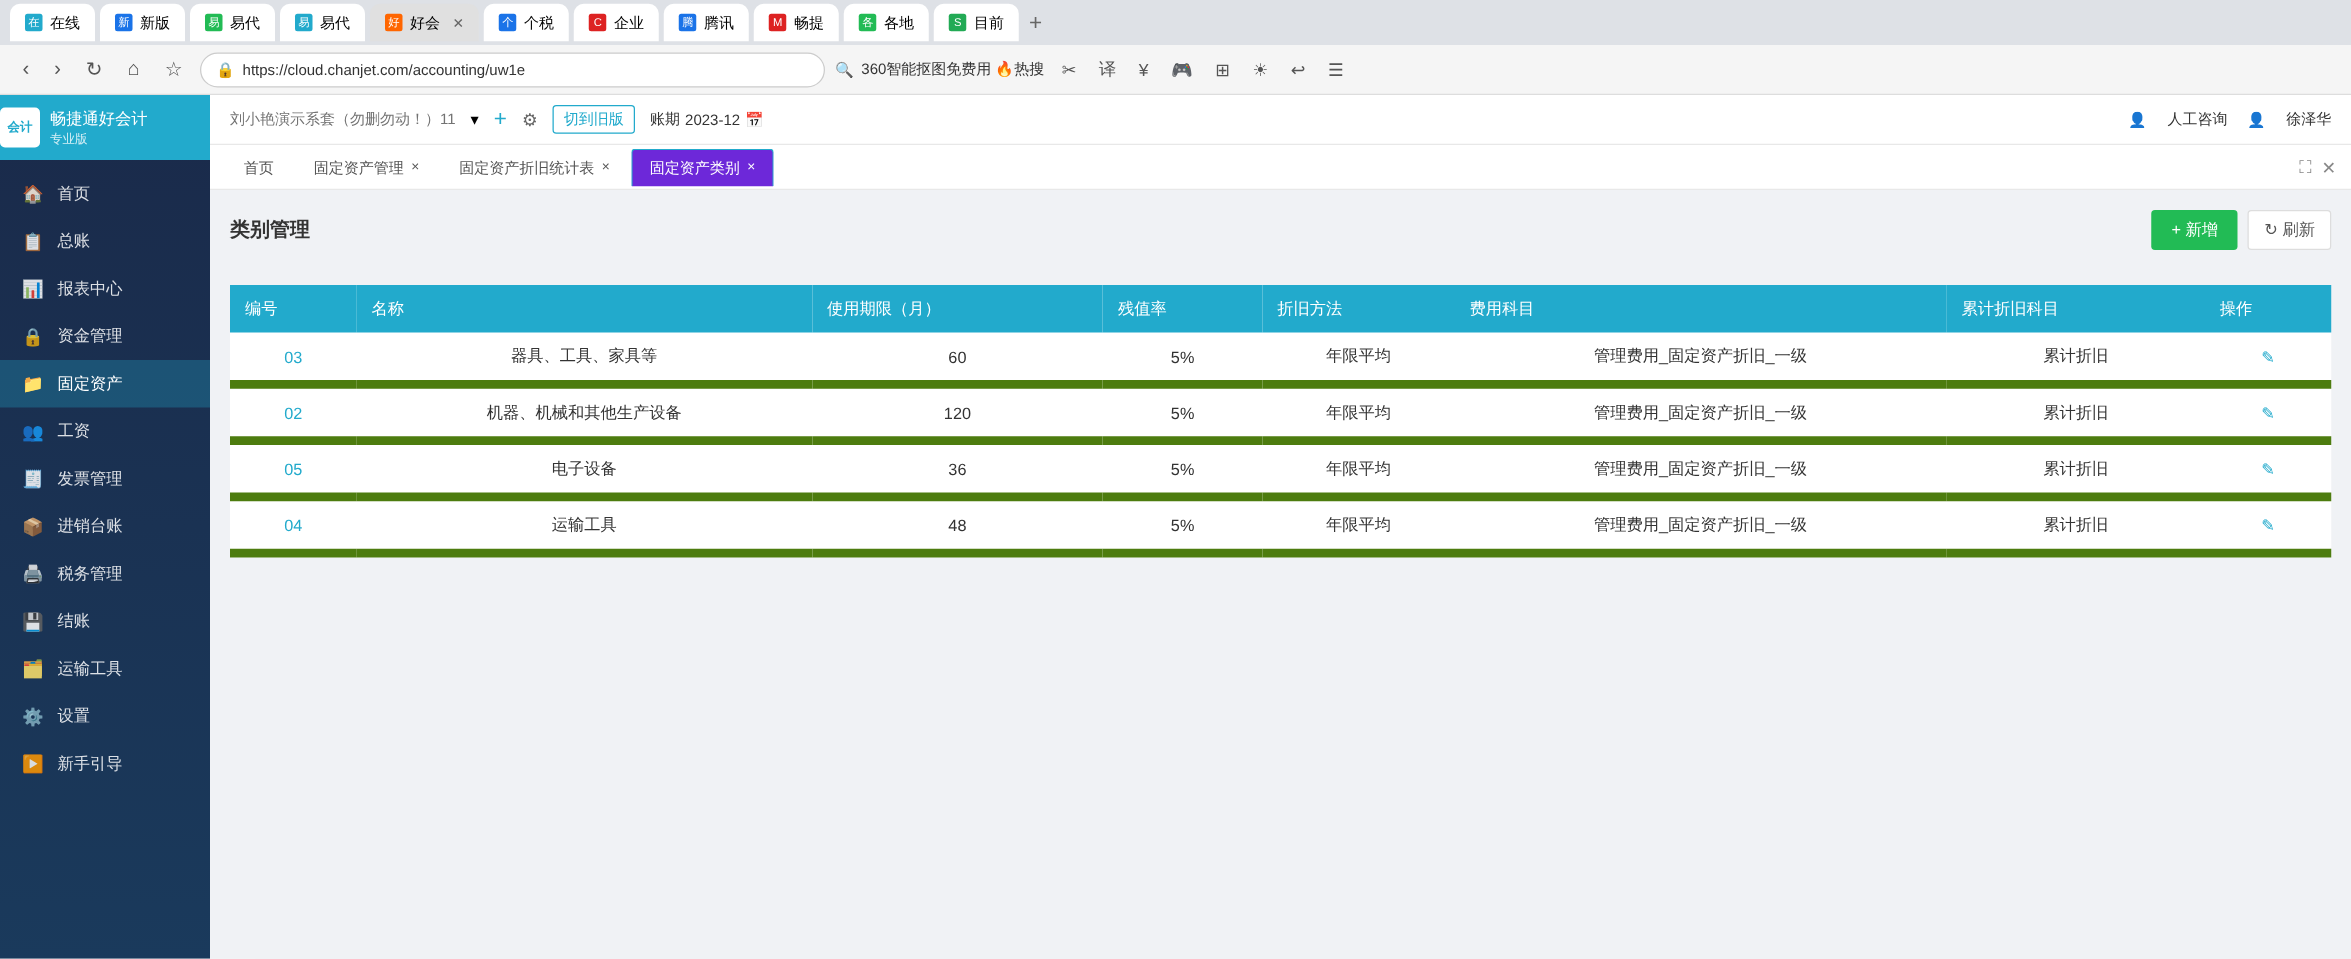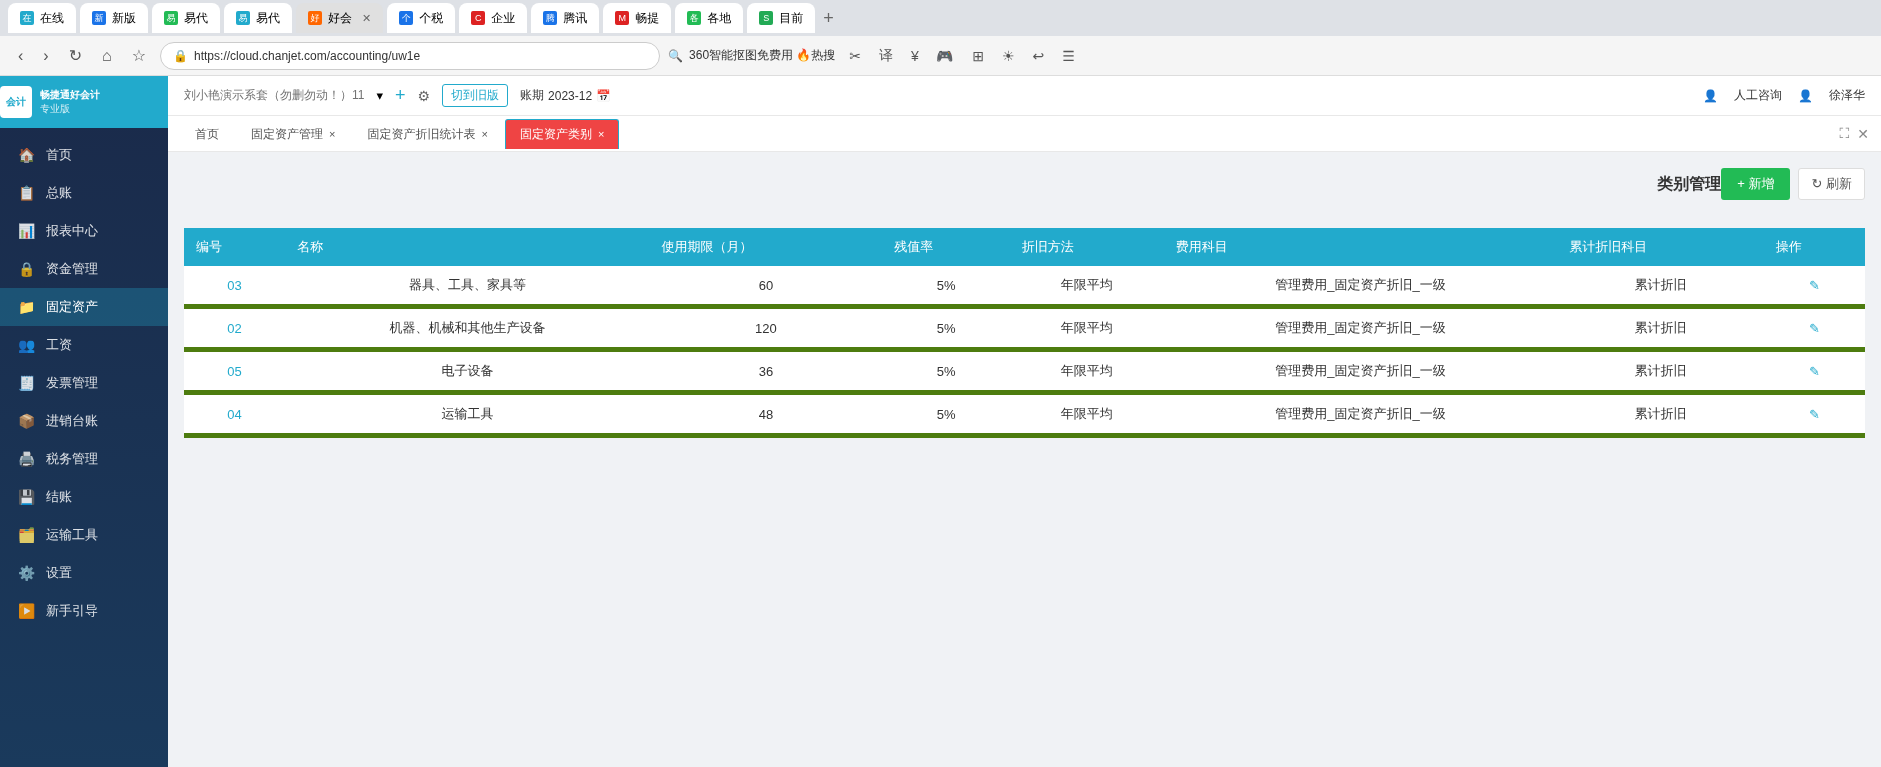--- a/index.html
+++ b/index.html
@@ -37,42 +37,42 @@
     .period-info { font-size: 12px; color: #333; display: flex; align-items: center; gap: 4px; }
     .switch-btn { border: 1px solid #22aacc; color: #22aacc; background: #fff; border-radius: 3px; padding: 2px 8px; font-size: 12px; cursor: pointer; }
     .header-right { margin-left: auto; display: flex; align-items: center; gap: 16px; font-size: 12px; color: #333; }
 
     
     .main-content { flex: 1; display: flex; flex-direction: column; background: #f0f2f5; overflow: hidden; }
 
     
     .content-tabs { background: #fff; display: flex; align-items: center; padding: 0 12px; border-bottom: 1px solid #e8e8e8; height: 36px; gap: 2px; }
     .content-tab { padding: 6px 14px; font-size: 12px; color: #555; cursor: pointer; border-radius: 3px 3px 0 0; display: flex; align-items: center; gap: 6px; border: 1px solid transparent; border-bottom: none; }
-    .content-tab.active { background: #ef4444; color: #fff; border-color: #22aacc; }
+    .content-tab.active { background: #6d28d9; color: #fff; border-color: #22aacc; }
     .tab-x { font-size: 11px; cursor: pointer; }
     .tab-actions { margin-left: auto; display: flex; align-items: center; gap: 8px; }
 
     
     .page-content { flex: 1; padding: 16px; overflow: auto; }
     .page-title { font-size: 16px; font-weight: bold; color: #333; margin-bottom: 16px; }
     .page-actions { display: flex; justify-content: flex-end; gap: 8px; margin-bottom: 12px; }
     .btn-add { background: #22bb55; color: #fff; border: none; border-radius: 3px; padding: 6px 16px; font-size: 13px; cursor: pointer; display: flex; align-items: center; gap: 4px; }
     .btn-refresh { background: #fff; color: #555; border: 1px solid #ddd; border-radius: 3px; padding: 6px 12px; font-size: 13px; cursor: pointer; display: flex; align-items: center; gap: 4px; }
 
     
     .data-table { width: 100%; border-collapse: collapse; background: #fff; }
     .data-table thead tr { background: #22aacc; color: #fff; }
     .data-table thead th { padding: 10px 12px; font-size: 13px; font-weight: normal; text-align: left; border: none; }
-    .data-table tbody tr { border-bottom: 5px solid #4d7c0f; }
+    .data-table tbody tr { border-bottom: 7px solid #4d7c0f; }
     .data-table tbody td { padding: 10px 12px; font-size: 13px; color: #333; text-align: center; }
     .data-table tbody td:nth-child(2) { text-align: center; }
     .data-table tbody td.code { color: #22aacc; }
     .edit-btn { color: #22aacc; cursor: pointer; font-size: 13px; background: none; border: none; }
 
-    .title-actions-row { display: flex; align-items: center; justify-content: flex-end; margin-bottom: 12px; }
+    .title-actions-row { display: flex; align-items: center; justify-content: space-between; margin-bottom: 12px; }
   </style>
 </head>
 <body>
 
 <div class="browser-chrome">
   <div class="browser-tab">
     <span class="tab-favicon" style="background:#22aacc;">在</span>
     <span>在线</span>
   </div>
   <div class="browser-tab">
@@ -144,21 +144,21 @@
     <button class="toolbar-icon-btn">☰</button>
   </div>
 </div>
 
 <div class="app-container">
 
   <div class="sidebar">
     <div class="sidebar-logo">
       <div style="width:32px;height:32px;background:#fff;border-radius:4px;display:flex;align-items:center;justify-content:center;font-size:10px;color:#22aacc;font-weight:bold;">会计</div>
       <div>
-        <div style="font-size:10px;font-weight:bold;">畅捷通好会计</div>
+        <div style="font-size:13px;font-weight:normal;">畅捷通好会计</div>
         <div style="font-size:10px;opacity:0.8;">专业版</div>
       </div>
     </div>
     <div class="sidebar-nav">
       <div class="sidebar-item">
         <span class="sidebar-icon">🏠</span>
         <span>首页</span>
       </div>
       <div class="sidebar-item">
         <span class="sidebar-icon">📋</span>

